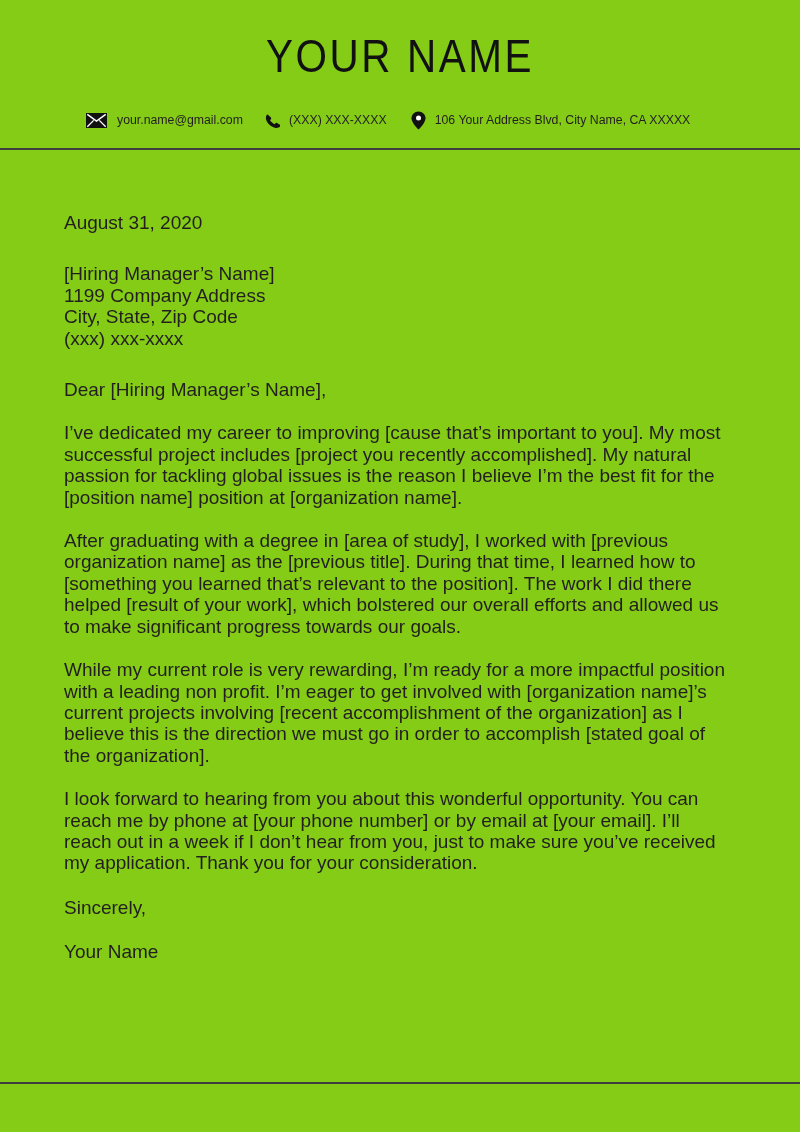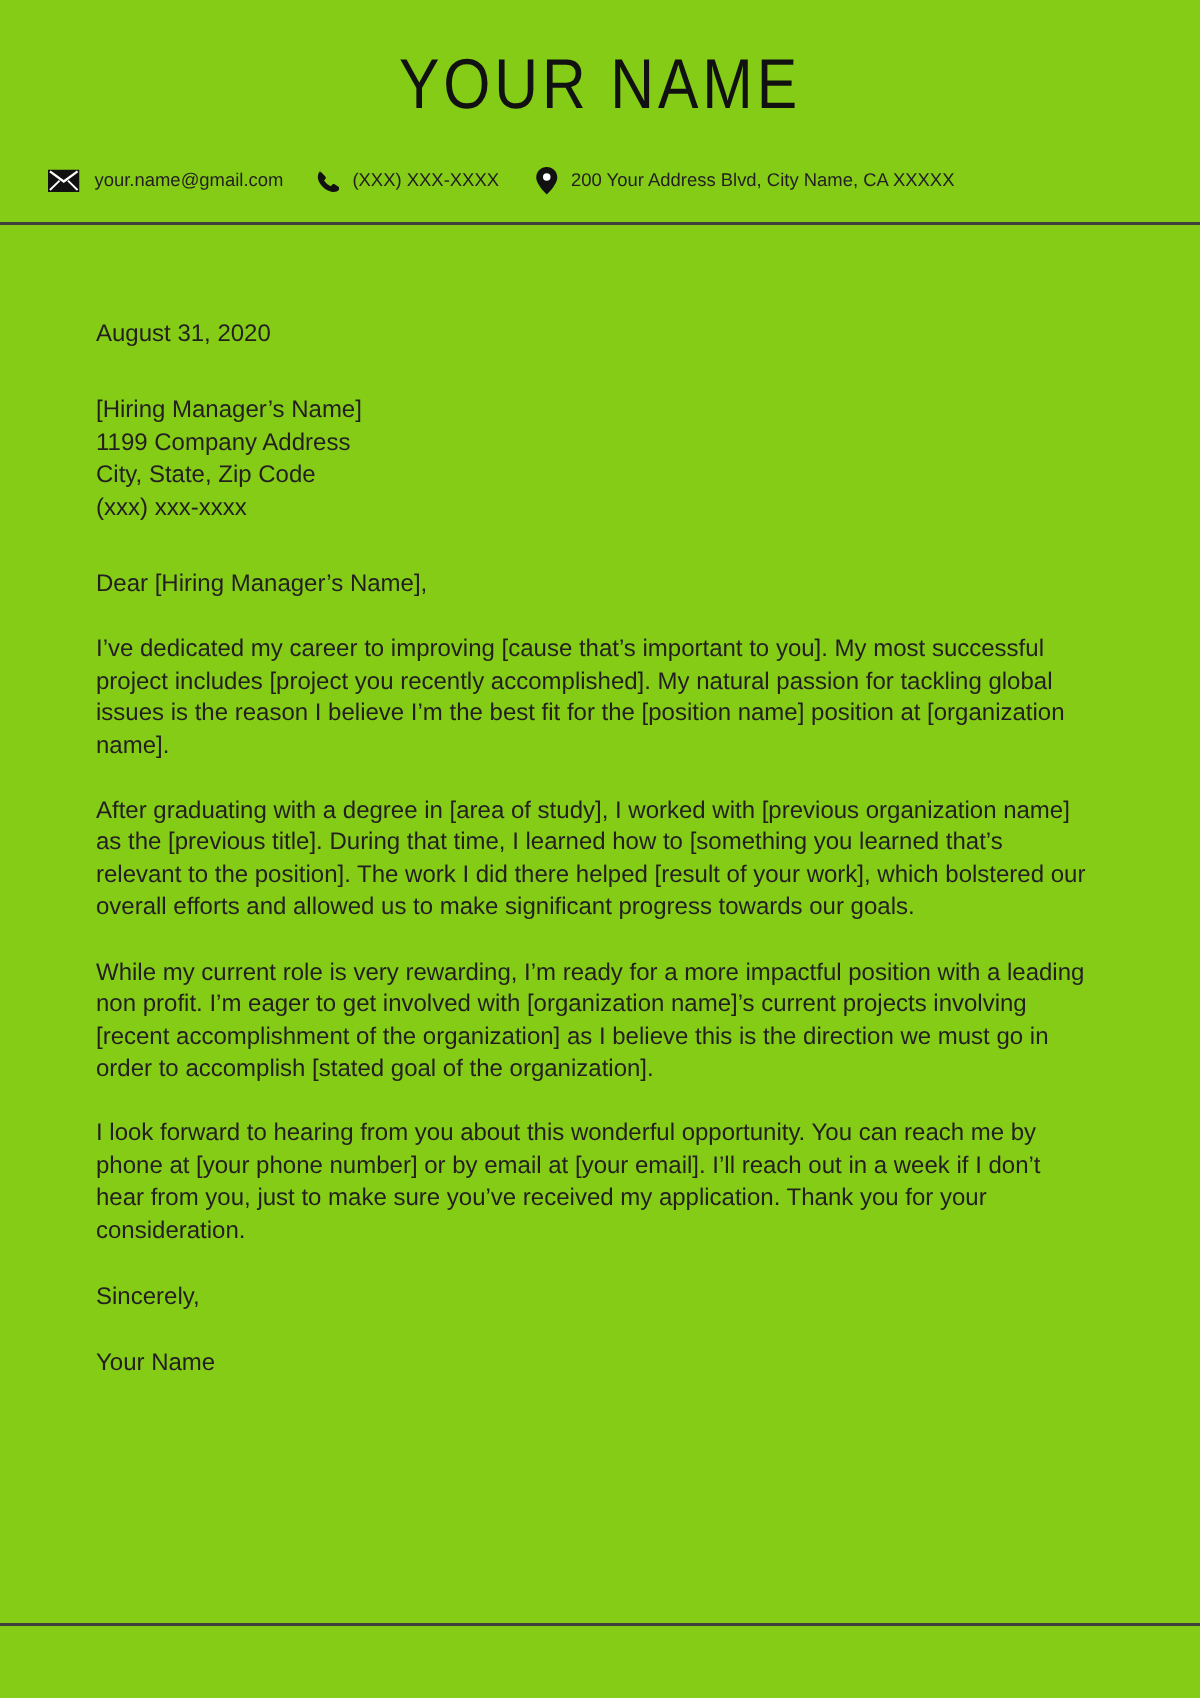--- a/index.html
+++ b/index.html
@@ -40,21 +40,21 @@
     transform-origin: center;
     white-space: nowrap;
     margin: 0;
     padding: 0;
   }
 
   .contact-row {
     display: flex;
     align-items: center;
     margin-top: 32px;
-    padding-left: 32px;
+    padding-left: 86px;
     font-size: 12.3px;
     color: #231f20;
     line-height: 1;
   }
   .contact-item {
     display: flex;
     align-items: center;
     white-space: nowrap;
   }
   .contact-item.email { margin-right: 22px; }
@@ -77,21 +77,21 @@
     height: 2px;
     background: #3f3f3f;
   }
   .rule-header { margin-top: 18px; }
 
   
   .letter-body {
     padding-left: 64px;
     padding-right: 74px;
     padding-top: 62px;
-    font-size: 16px;
+    font-size: 19px;
     line-height: 21.4px;
     color: #231f20;
   }
   .letter-date {
     margin: 0;
   }
   .recipient-block {
     margin: 0;
     padding: 0;
     list-style: none;
@@ -164,21 +164,21 @@
       </div>
 
       <div class="contact-item address">
         <span class="contact-icon icon-pin">
           <svg viewBox="0 0 15 19" width="15" height="19" aria-hidden="true">
             <path d="M7.5 0.4 C3.6 0.4 0.5 3.5 0.5 7.3 C0.5 12.1 7.5 18.6 7.5 18.6
                      C7.5 18.6 14.5 12.1 14.5 7.3 C14.5 3.5 11.4 0.4 7.5 0.4 Z" fill="#111111"></path>
             <circle cx="7.5" cy="7.0" r="2.5" fill="#ffffff"></circle>
           </svg>
         </span>
-        <span class="contact-text">200 Your Address Blvd, City Name, CA XXXXX</span>
+        <span class="contact-text">106 Your Address Blvd, City Name, CA XXXXX</span>
       </div>
 
     </div>
 
     <div class="rule rule-header"></div>
   </div>
 
   <div class="letter-body">
 
     <p class="letter-date">August 31, 2020</p>

